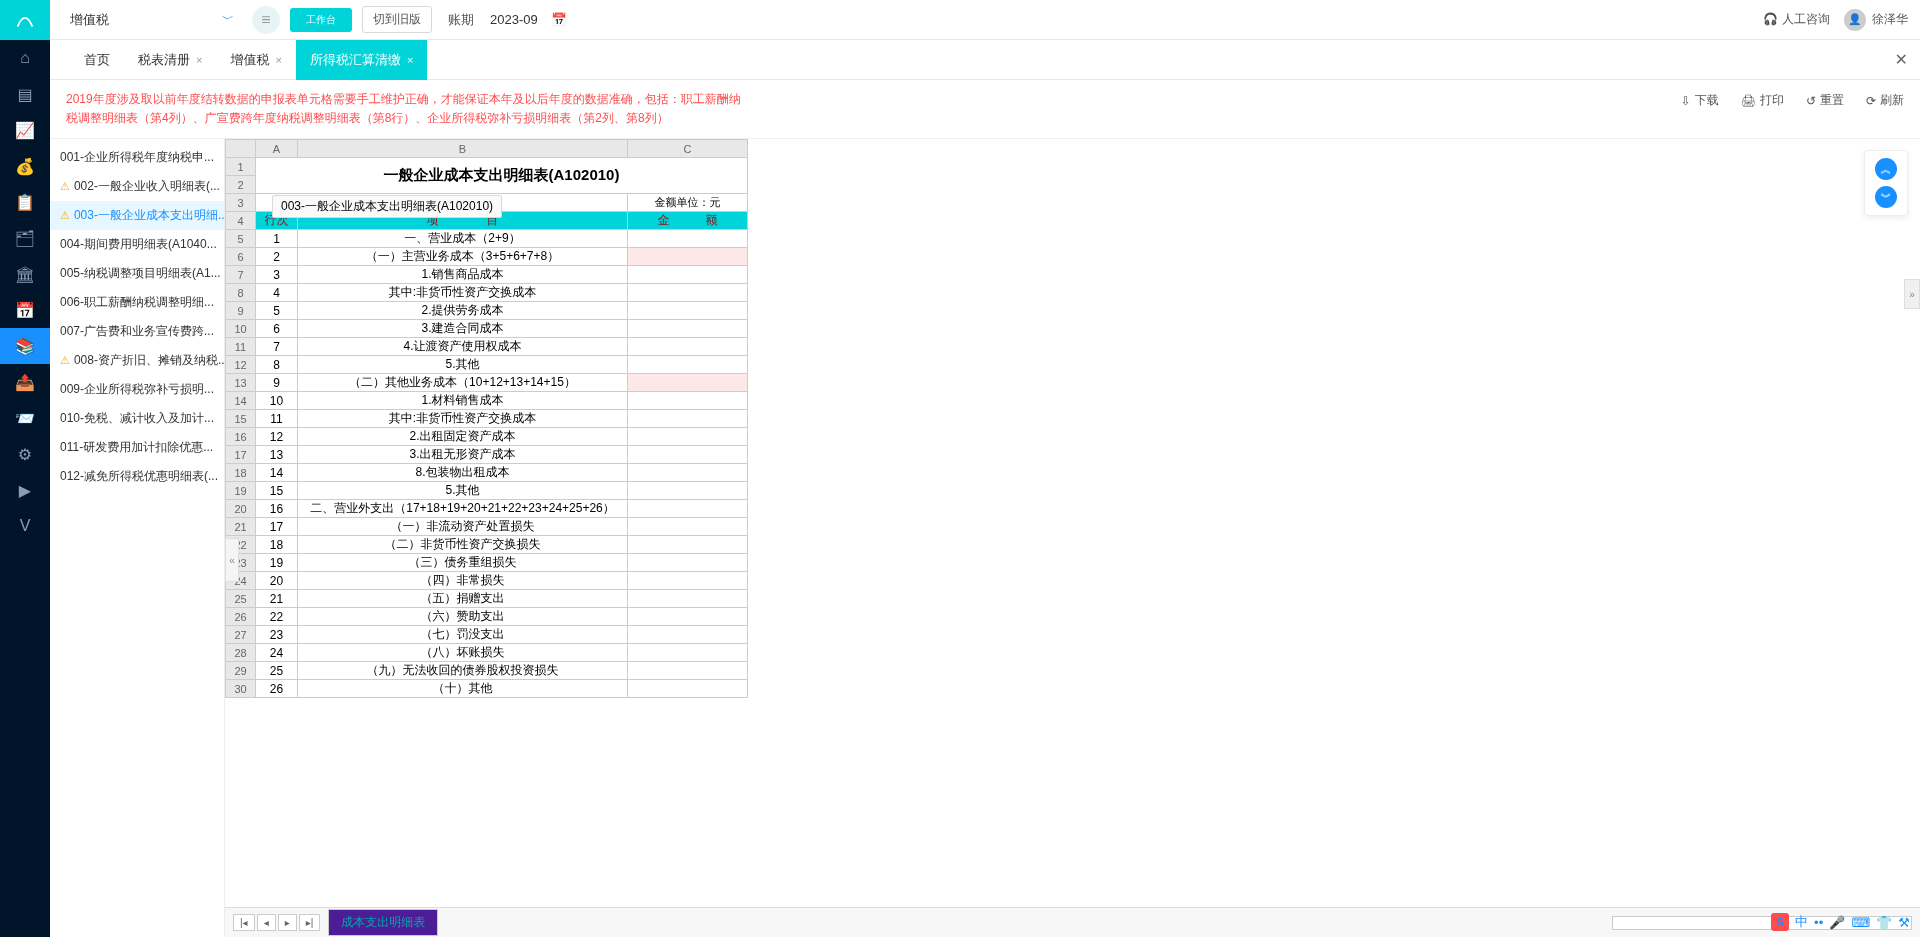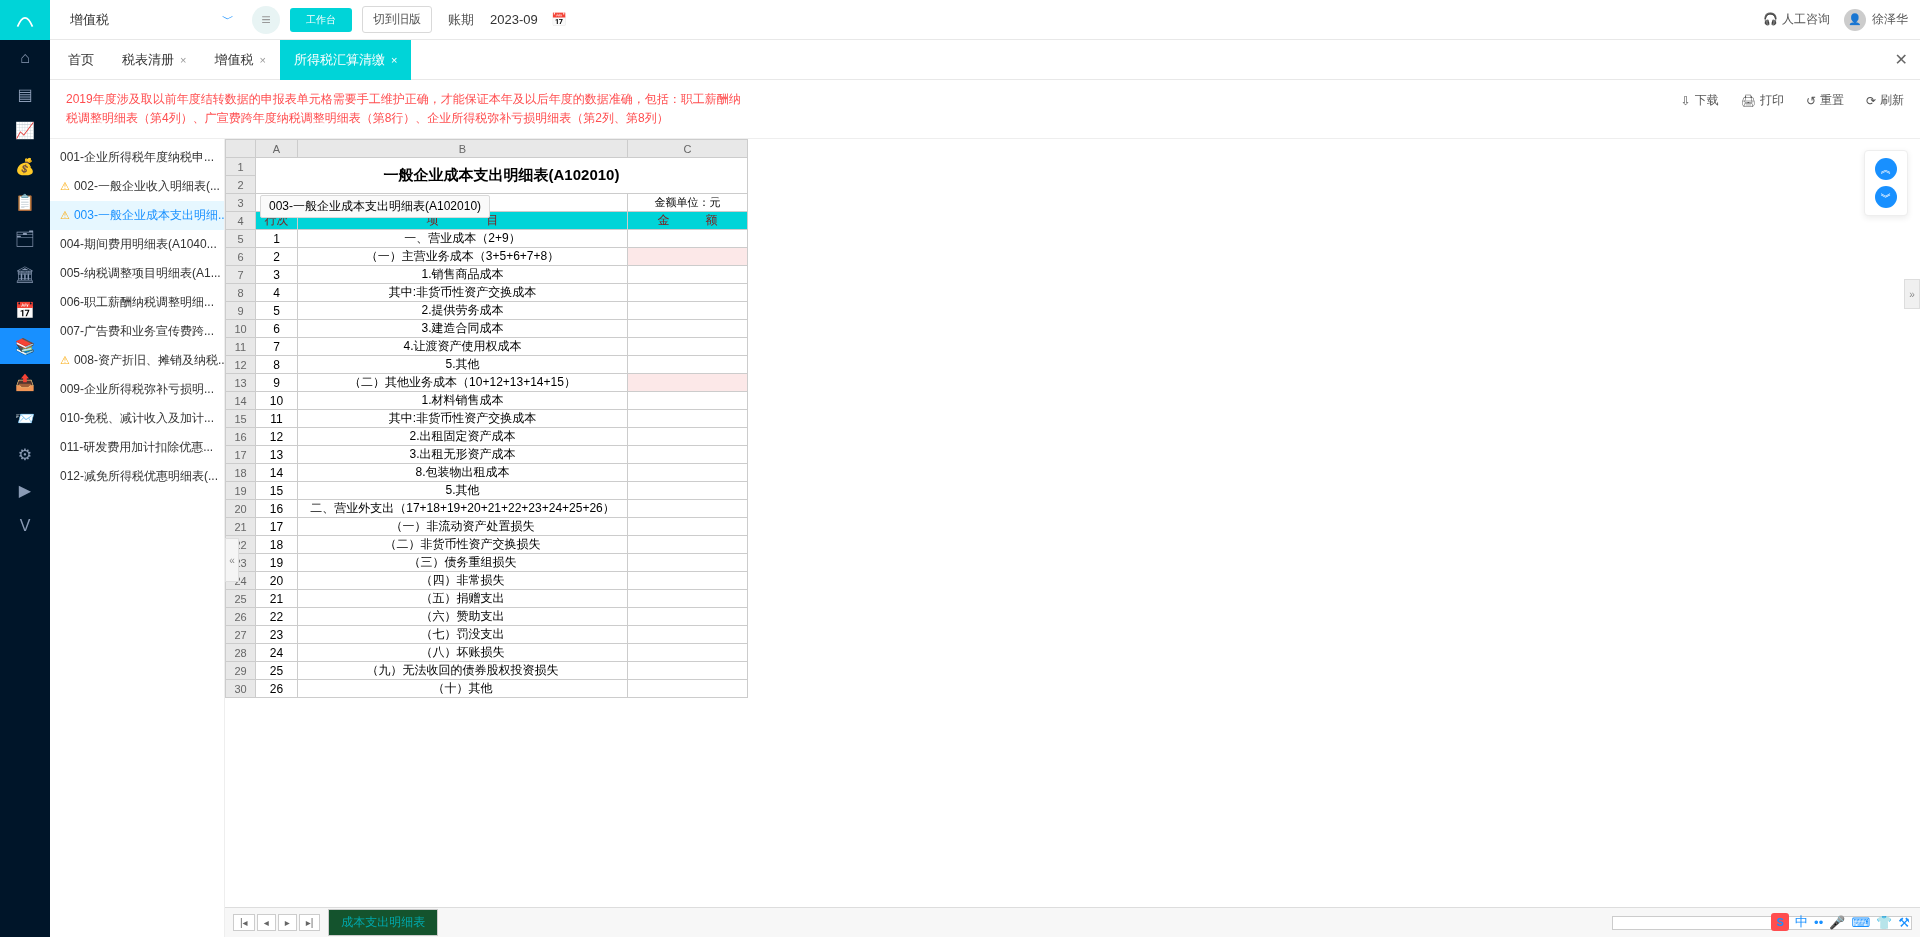--- a/index.html
+++ b/index.html
@@ -14,21 +14,21 @@
 .dropdown{width:180px;height:28px;border:none;display:flex;align-items:center;justify-content:space-between;padding:0 8px;color:#333;font-size:13px;cursor:pointer}
 .chev{color:#1890ff;font-size:12px}
 .circle-btn{width:28px;height:28px;border-radius:50%;background:#e8f4f4;display:flex;align-items:center;justify-content:center;color:#999;cursor:pointer}
 .btn-primary{background:#00d4d8;color:#fff;border:none;padding:5px 16px;border-radius:3px;font-size:10px;cursor:pointer}
 .btn-outline{background:#fff;border:1px solid #d9d9d9;padding:4px 10px;border-radius:3px;font-size:12px;cursor:pointer;color:#555}
 .period-label{font-size:13px;color:#555;margin-left:6px}
 .period-val{font-size:13px;color:#333;margin-left:6px}
 .cal-icon{color:#00d4d8;font-size:13px;margin-left:4px}
 .topbar-right{margin-left:auto;display:flex;align-items:center;gap:14px;font-size:12px;color:#555}
 .avatar{width:22px;height:22px;border-radius:50%;background:#ccc;display:inline-flex;align-items:center;justify-content:center;color:#fff;font-size:11px}
-.tabs{height:40px;background:#fff;border-bottom:1px solid #e8e8e8;display:flex;align-items:center;padding:0 4px;gap:2px;position:relative}
+.tabs{height:40px;background:#fff;border-bottom:1px solid #e8e8e8;display:flex;align-items:center;padding:0 20px;gap:2px;position:relative}
 .tab{padding:0 14px;height:40px;display:flex;align-items:center;gap:6px;font-size:13px;color:#333;cursor:pointer}
 .tab.active{background:#00d4d8;color:#fff}
 .tab .close{font-size:11px;color:#999;cursor:pointer}
 .tab.active .close{color:#fff}
 .tabs-close{position:absolute;right:12px;font-size:16px;color:#666;cursor:pointer}
 .content{flex:1;display:flex;flex-direction:column;overflow:hidden}
 .warning-bar{padding:10px 16px;display:flex;align-items:flex-start;justify-content:space-between;border-bottom:1px solid #eee}
 .warning-text{color:#ff4d4f;font-size:12px;line-height:1.6;max-width:680px}
 .toolbar{display:flex;gap:22px;font-size:12px;color:#555;padding-top:2px}
 .tool-item{display:flex;align-items:center;gap:4px;cursor:pointer}
@@ -53,21 +53,21 @@
 .unit-cell{text-align:right;padding-right:8px;font-size:11px}
 .th-cell{background:#00d4d8 !important;color:#7f1d1d;font-weight:normal}
 .pink{background:#fce8e8 !important}
 .txt-l{text-align:left;padding-left:12px}
 .indent1{padding-left:30px;text-align:left}
 .indent2{padding-left:50px;text-align:left}
 .indent3{padding-left:60px;text-align:left}
 .sheet-tabs{height:30px;border-top:1px solid #ddd;display:flex;align-items:center;padding:0 8px;gap:8px;background:#f7f7f7;font-size:12px}
 .sheet-nav{display:flex;gap:2px}
 .sheet-nav span{padding:2px 6px;border:1px solid #ccc;background:#fff;cursor:pointer;font-size:10px;color:#666}
-.sheet-tab-item{padding:4px 12px;background:#14532d;border:1px solid #ccc;color:#00a8ac;cursor:pointer}
+.sheet-tab-item{padding:4px 12px;background:#4c1d95;border:1px solid #ccc;color:#00a8ac;cursor:pointer}
 .year-rail{position:absolute;right:12px;top:150px;width:44px;background:#fff;border:1px solid #eee;border-radius:4px;box-shadow:0 2px 6px rgba(0,0,0,.08);display:flex;flex-direction:column;align-items:center;padding:4px 0;z-index:20}
 .year-rail .yr{font-size:11px;padding:6px 0;color:#bbb;cursor:pointer;width:100%;text-align:center}
 .year-rail .yr.cur{background:#1890ff;color:#fff;border-radius:3px}
 .year-rail .yr.dark{color:#333}
 .year-rail .arrow{width:22px;height:22px;border-radius:50%;background:#1890ff;color:#fff;display:flex;align-items:center;justify-content:center;font-size:11px;margin:3px 0;cursor:pointer}
 .ime-bar{position:fixed;right:10px;bottom:6px;display:flex;gap:6px;align-items:center;font-size:13px}
 .ime-bar span{color:#1890ff}
 .ime-logo{width:18px;height:18px;background:#ff4d4f;border-radius:3px;display:flex;align-items:center;justify-content:center;color:#fff;font-size:11px;font-weight:bold}
 .side-expand{position:absolute;right:0;top:140px;width:16px;height:30px;background:#f0f0f0;border:1px solid #ddd;display:flex;align-items:center;justify-content:center;font-size:10px;color:#888;cursor:pointer;z-index:10}
 </style>
@@ -207,21 +207,21 @@
        <tr>
                     <td class="row-hdr">1</td>
                     <td colspan="3" rowspan="2" class="title-cell">一般企业成本支出明细表(A102010)</td>
                   </tr>
        <tr>
                     <td class="row-hdr">2</td>
                   </tr>
        <tr>
                     <td class="row-hdr">3</td>
         <td colspan="2" style="position:relative">
-                      <span class="bc-box" style="position:absolute;left:4px;top:1px">003-一般企业成本支出明细表(A102010)</span>
+                      <span class="bc-box" style="position:absolute;left:16px;top:1px">003-一般企业成本支出明细表(A102010)</span>
                     </td>
         <td class="unit-cell">金额单位：元</td>
        </tr>
        </tbody>
                 <tbody id="sheet-body">
                   <tr>
                     <td class="row-hdr">4</td>
                     <td class="th-cell col-a">行次</td>
                     <td class="th-cell col-b" style="text-align:center">项　　　　目</td>
                     <td class="th-cell col-c">金　　　额</td>

